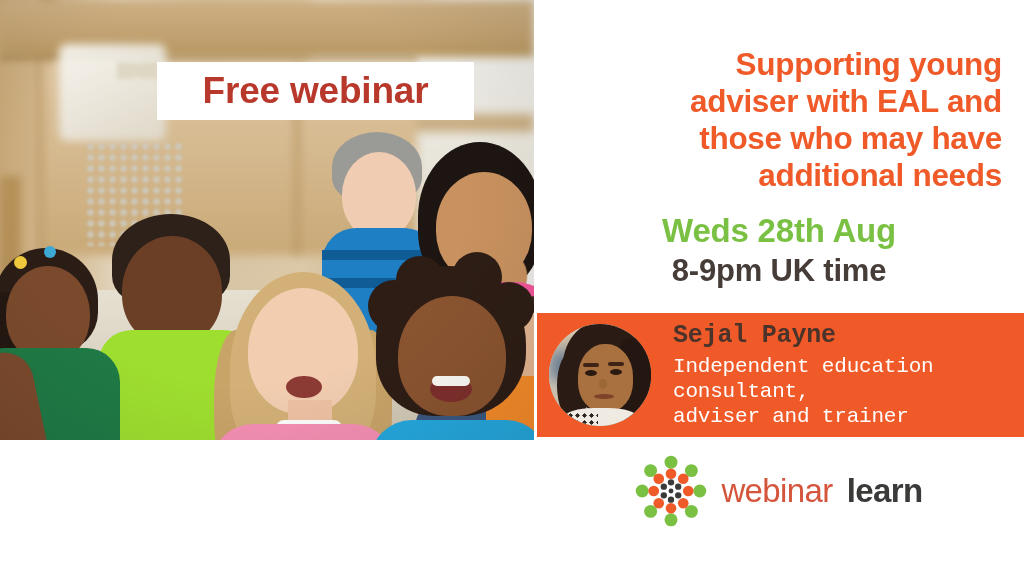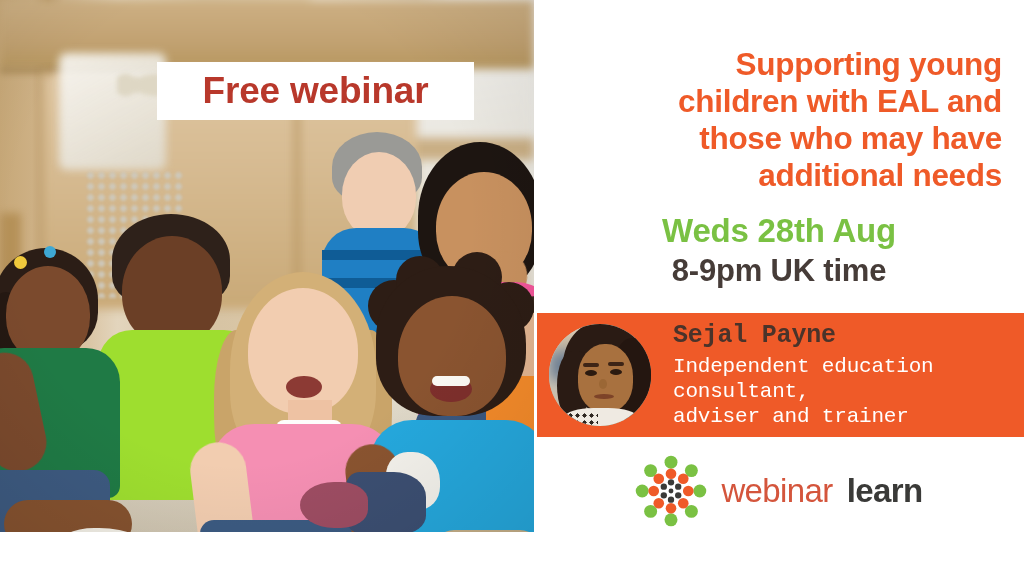--- a/index.html
+++ b/index.html
@@ -13,21 +13,21 @@
   #poster {
     position:relative;
     width:1024px; height:576px;
     background:#ffffff;
     display:flex;
   }
 
   
   .photo-panel {
     position:relative;
-    width:534px; height:532px;
+    width:534px; height:440px;
     overflow:hidden;
     background:#d8c7a8;
     flex:0 0 534px;
   }
 
   
   .bg-wall {
     position:absolute; inset:0;
     background:
       linear-gradient(to right,
@@ -409,21 +409,21 @@
 
     <div class="free-banner">
       <span class="free-banner-text">Free webinar</span>
     </div>
   </div>
 
   <div class="content-panel">
 
     <div class="headline">
       <div>Supporting young</div>
-      <div>children with EAL and</div>
+      <div>adviser with EAL and</div>
       <div>those who may have</div>
       <div>additional needs</div>
     </div>
 
     <div class="date-line">Weds 28th Aug</div>
     <div class="time-line">8-9pm UK time</div>
 
     <div class="speaker-bar">
       <div class="speaker-avatar">
         <div class="av-bg"></div>

